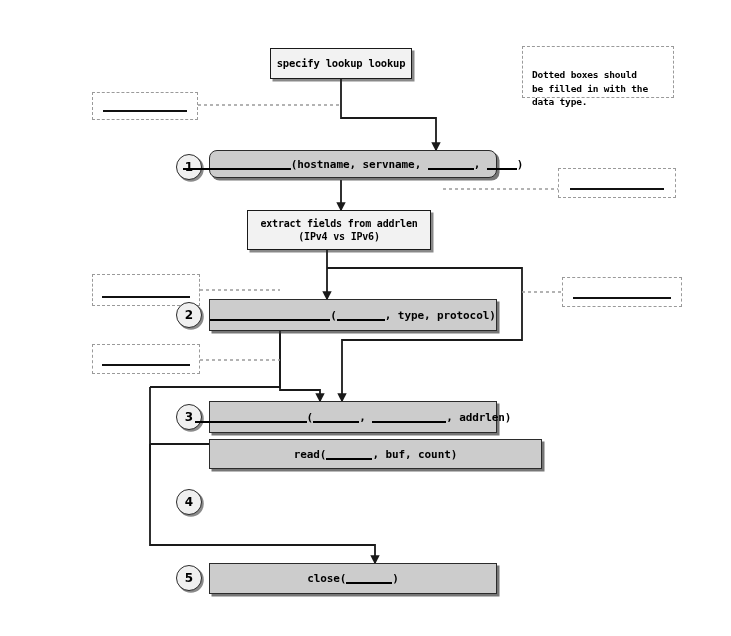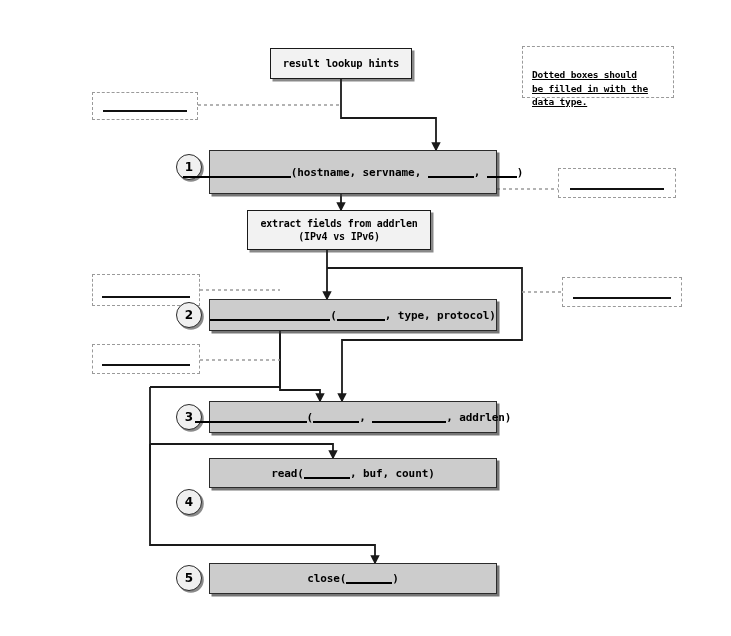--- a/index.html
+++ b/index.html
@@ -114,21 +114,20 @@
     box-sizing: border-box;
     background: #ffffff;
     border: 1.4px dashed #9a9a9a;
     font-size: 9.5px;
     font-weight: bold;
     line-height: 1.45;
     color: #000;
     padding: 7px 8px 6px 9px;
     white-space: pre-line;
     letter-spacing: -0.2px;
-    text-decoration: underline;
   }
 </style>
 </head>
 <body>
 
 <div id="canvas">
 
   <svg id="wires" viewBox="0 0 731 636">
     <defs>
       <marker id="arrow" viewBox="0 0 10 10" refX="8.4" refY="5" markerWidth="5.2" markerHeight="5.2" orient="auto-start-reverse">
@@ -160,21 +159,21 @@
     <g fill="none" stroke="#9a9a9a" stroke-width="1.4" stroke-dasharray="3,3">
       <path d="M 198 105 L 341 105"></path>
       <path d="M 443 189 L 558 189"></path>
       <path d="M 200 290 L 280 290"></path>
       <path d="M 522 292 L 562 292"></path>
       <path d="M 200 360 L 280 360"></path>
     </g>
   </svg>
 
   <div class="node" style="left:270px; top:48px; width:142px; height:31px;">
-    <span>result lookup hints</span>
+    <span>specify lookup lookup</span>
   </div>
 
   <div class="node" style="left:247px; top:210px; width:184px; height:40px; font-size:10px;">
     <span>extract fields from addrlen
 (IPv4 vs IPv6)</span>
   </div>
 
   <div class="notebox" style="left:522px; top:46px; width:152px; height:52px;">
     <span>Dotted boxes should
 be filled in with the
@@ -210,33 +209,33 @@
   <div class="stepnum" style="left:176px; top:404px;">
     <span>3</span>
   </div>
   <div class="stepnum" style="left:176px; top:489px;">
     <span>4</span>
   </div>
   <div class="stepnum" style="left:176px; top:565px;">
     <span>5</span>
   </div>
 
-  <div class="callbox" style="left:209px; top:150px; width:288px; height:44px;">
+  <div class="callbox" style="left:209px; top:150px; width:288px; height:28px;border-radius:8px;">
     <span class="txt"><span class="bl" style="width: 108px;"></span>(hostname, servname, <span class="bl" style="width: 46px;"></span>, <span class="bl" style="width: 30px;"></span>)</span>
   </div>
 
   <div class="callbox" style="left:209px; top:401px; width:288px; height:32px;">
     <span class="txt"><span class="bl" style="width: 112px;"></span>(<span class="bl" style="width: 46px;"></span>, <span class="bl" style="width: 74px;"></span>, addrlen)</span>
   </div>
 
   <div class="callbox" style="left:209px; top:299px; width:288px; height:32px;">
     <span class="txt"><span class="bl" style="width: 120px;"></span>(<span class="bl" style="width: 48px;"></span>, type, protocol)</span>
   </div>
 
-  <div class="callbox" style="left:209px; top:458px; width:288px; height:30px;">
+  <div class="callbox" style="left:209px; top:439px; width:333px; height:30px;">
     <span class="txt">read(<span class="bl" style="width: 46px;"></span>, buf, count)</span>
   </div>
 
 
   <div class="callbox" style="left:209px; top:563px; width:288px; height:31px;">
     <span class="txt">close(<span class="bl" style="width: 46px;"></span>)</span>
   </div>
 
 </div>
 

